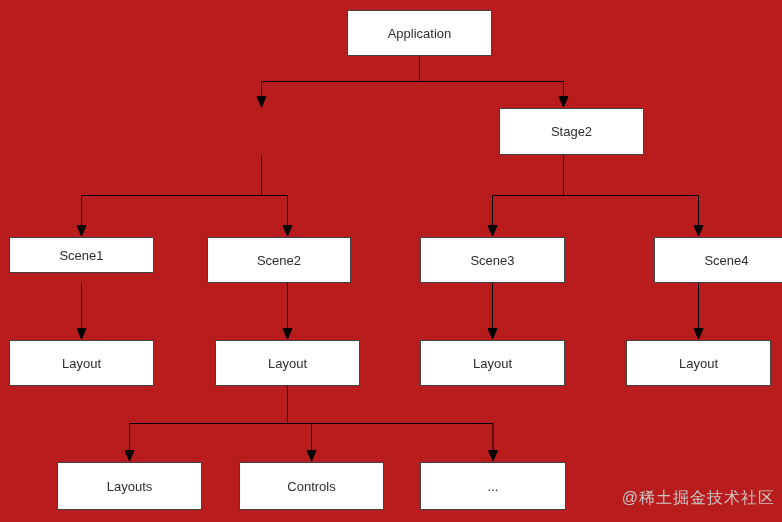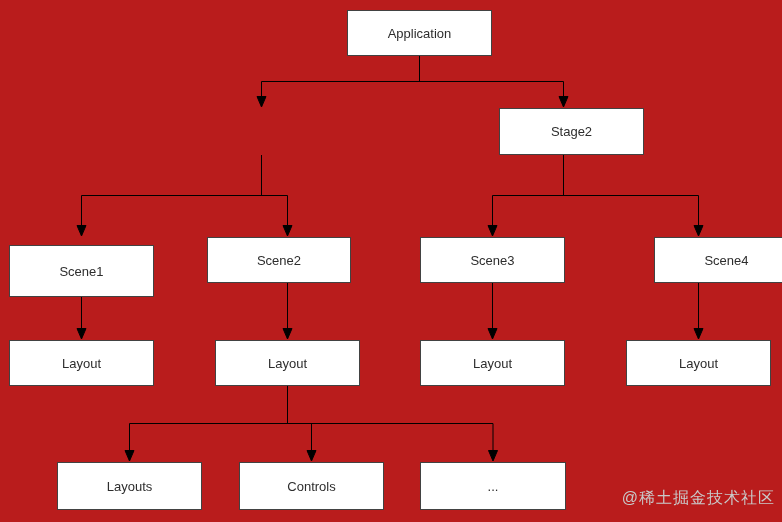--- a/index.html
+++ b/index.html
@@ -102,21 +102,21 @@
       <polygon points="311.5,461 307,450.5 316,450.5"></polygon>
       <polygon points="493,461 488.5,450.5 497.5,450.5"></polygon>
     </g>
   </svg>
 
   <div class="node" style="left:347px; top:10px; width:145px; height:46px;">Application</div>
 
 
   <div class="node" style="left:491px; top:108px; width:145px; height:47px;margin-left:8px;">Stage2</div>
 
-  <div class="node" style="left:9px; top:237px; width:145px; height:52px;margin-top:8px;">Scene1</div>
+  <div class="node" style="left:9px; top:237px; width:145px; height:36px;">Scene1</div>
 
   <div class="node" style="left:207px; top:237px; width:144px; height:46px;">Scene2</div>
 
   <div class="node" style="left:420px; top:237px; width:145px; height:46px;">Scene3</div>
 
   <div class="node" style="left:654px; top:237px; width:145px; height:46px;">Scene4</div>
 
   <div class="node" style="left:9px; top:340px; width:145px; height:46px;">Layout</div>
 
   <div class="node" style="left:215px; top:340px; width:145px; height:46px;">Layout</div>

